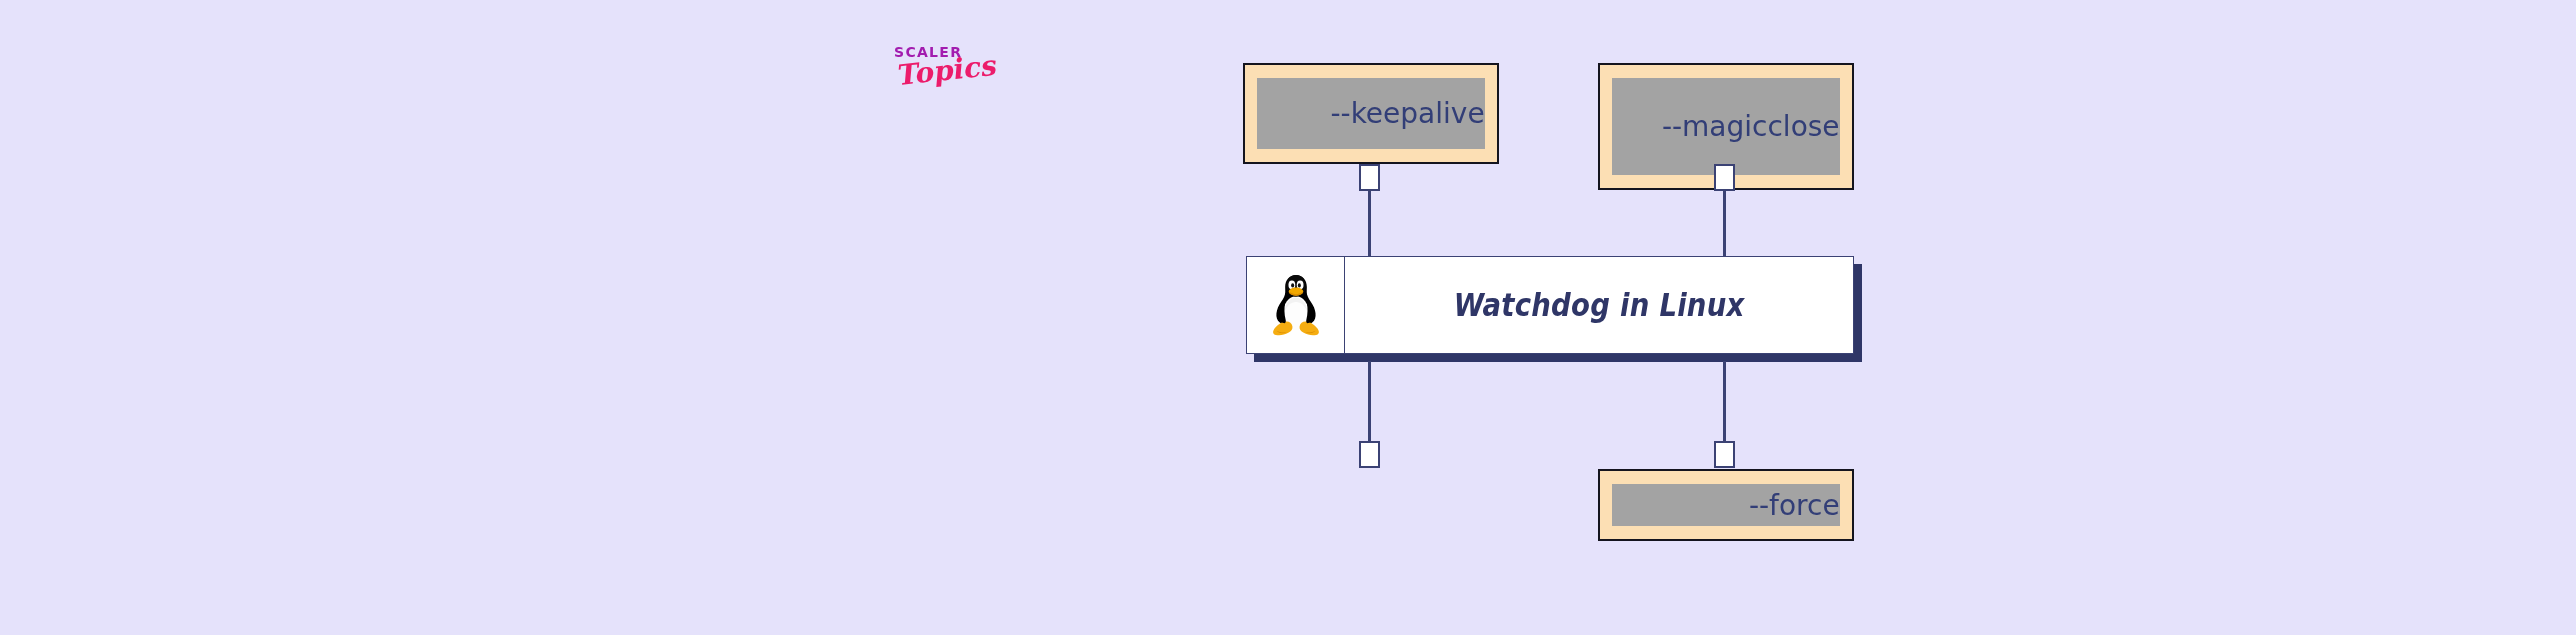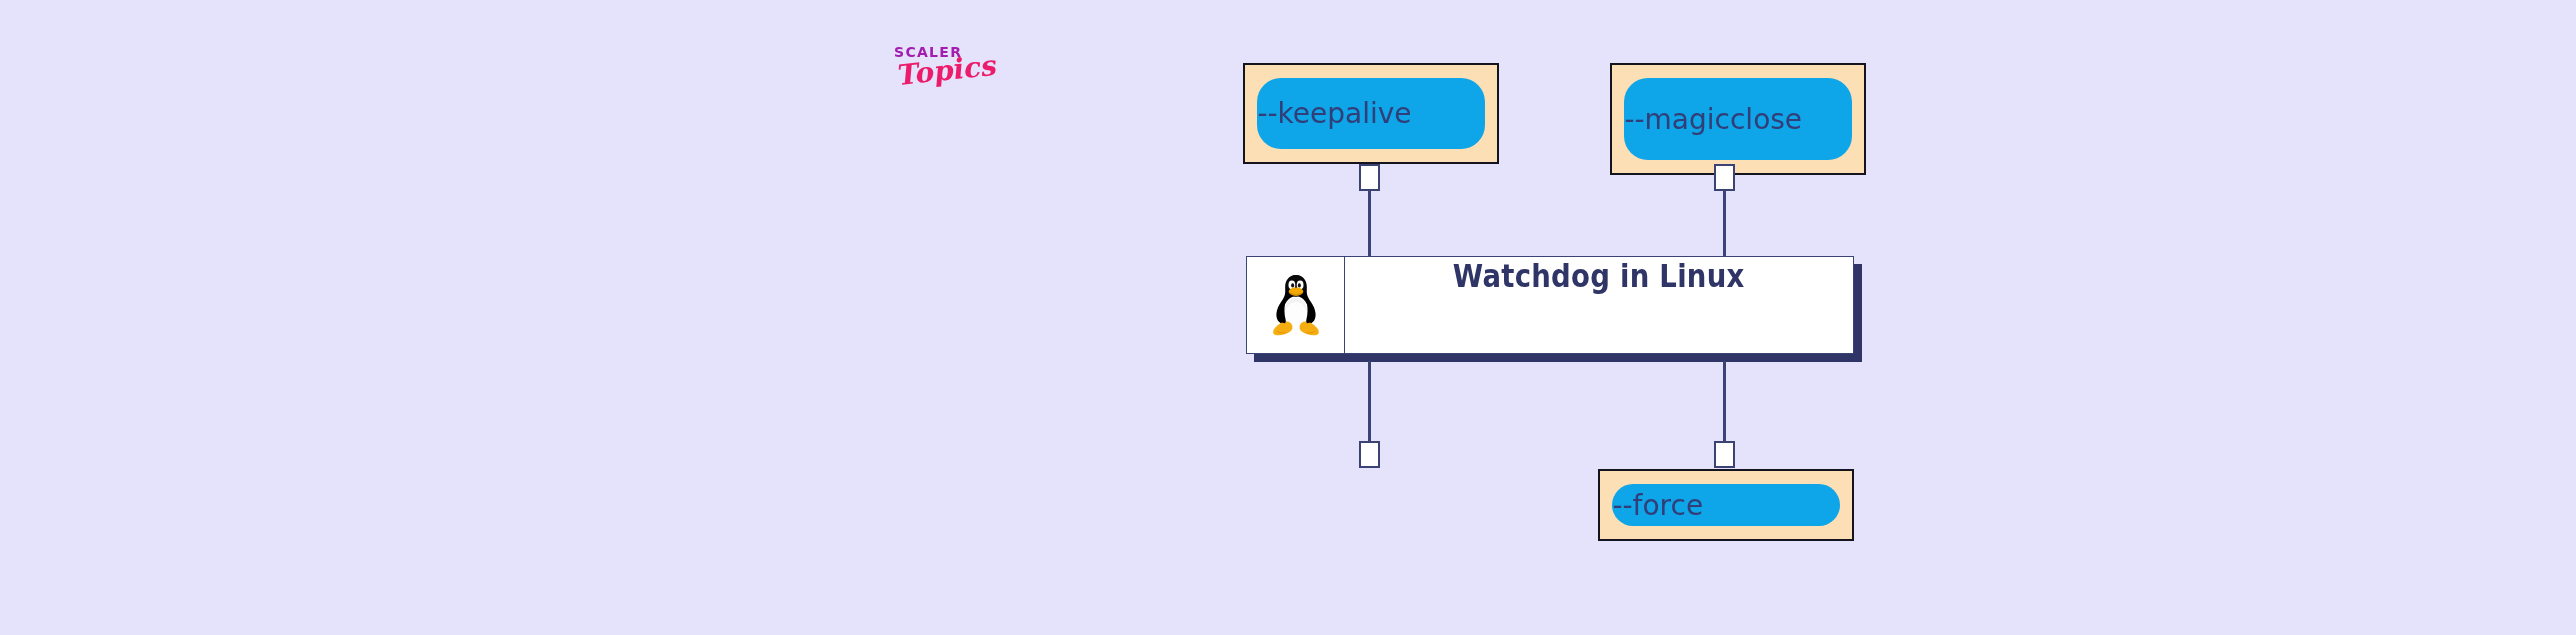--- a/index.html
+++ b/index.html
@@ -56,39 +56,38 @@
 
   
   .node {
     position: absolute;
     box-sizing: border-box;
     border: 2.1px solid #14141e;
     background: #fcdfb4;
     padding: 13.4px 12.4px;
   }
   .node-inner {
-    background: #0ea5e9;
+    background: #a3a3a3;
     width: 100%;
     height: 100%;
     box-sizing: border-box;
     display: flex;
     align-items: center;
-    justify-content: flex-start;
-    border-radius: 24px;
+    justify-content: flex-end;
   }
   .node-label {
     font-family: "DejaVu Sans", sans-serif;
     font-size: 28px;
     color: #323e77;
     white-space: nowrap;
     letter-spacing: 0px;
   }
 
   .node-keepalive  { left: 1243px; top: 63px;  width: 256px; height: 101px; }
-  .node-magicclose { left: 1598px; top: 63px;  width: 256px; height: 112px; margin-left: 12px; }
+  .node-magicclose { left: 1598px; top: 63px;  width: 256px; height: 127px; }
   .node-debug      { left: 1243px; top: 469px;  width: 256px; height: 101px; }
   .node-force      { left: 1598px; top: 469px;  width: 256px; height: 72px; }
 
   
   .hub-shadow {
     position: absolute;
     left: 1254px;
     top: 264px;
     width: 608px;
     height: 98px;
@@ -111,21 +110,23 @@
     flex: 0 0 98px;
     border-right: 1.5px solid #3b4274;
     display: flex;
     align-items: center;
     justify-content: center;
     box-sizing: border-box;
   }
   .hub-title-cell {
     flex: 1 1 auto;
     display: flex;
+    align-items: center;
     justify-content: center;
+    font-style: italic;
   }
   .hub-title {
     font-family: "DejaVu Sans", sans-serif;
     font-weight: 700;
     font-size: 32px;
     color: #2f3667;
     white-space: nowrap;
     transform: scaleX(0.86);
     transform-origin: center;
     letter-spacing: 0.3px;

